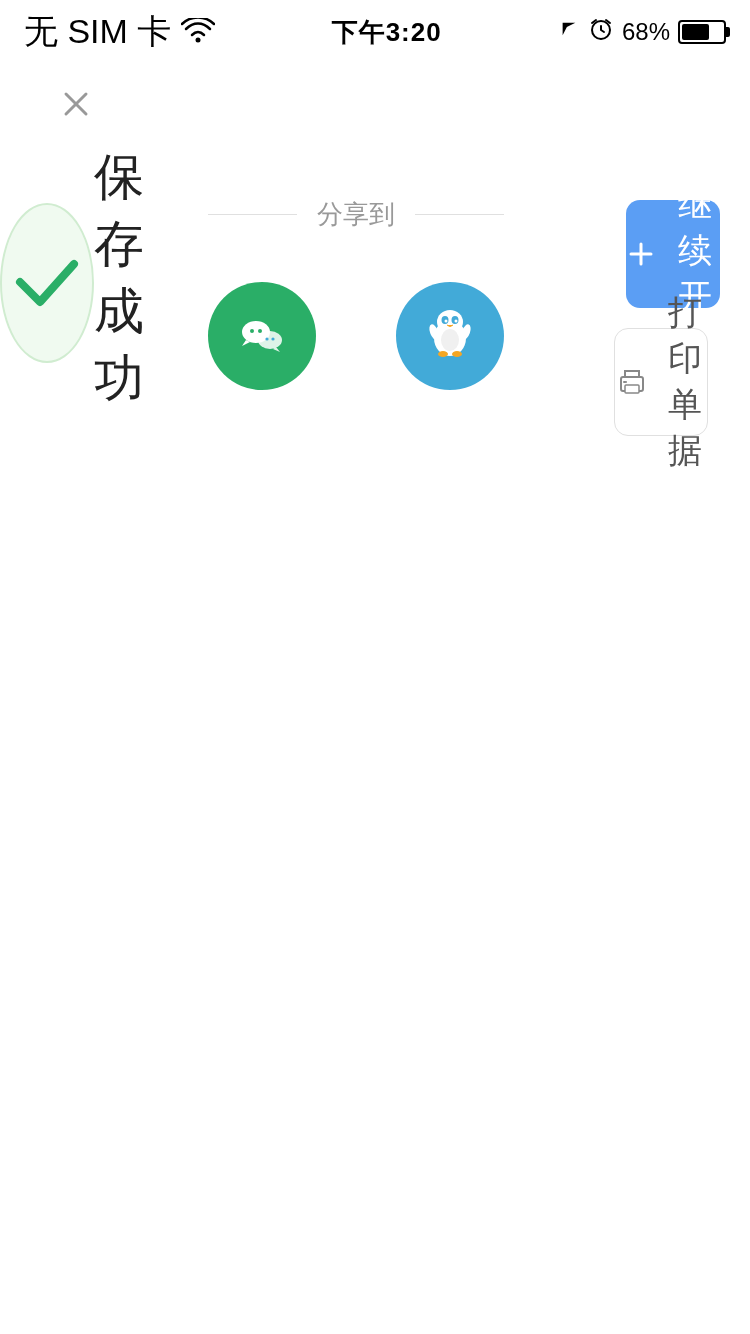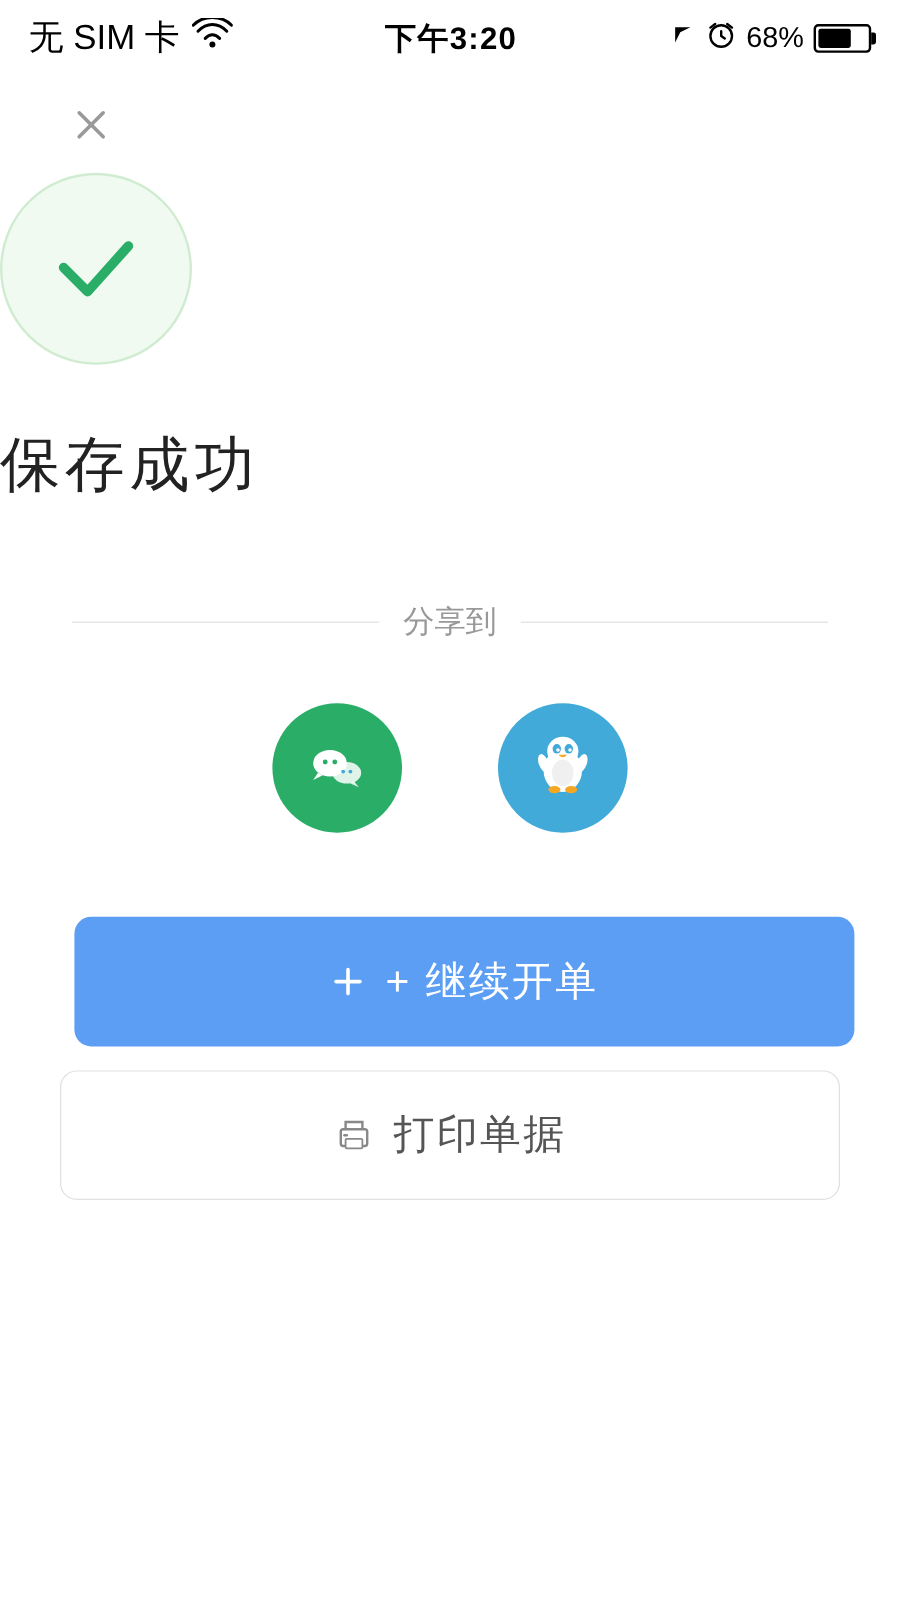--- a/index.html
+++ b/index.html
@@ -26,21 +26,21 @@
       align-items: center;
       justify-content: space-between;
       padding: 0 24px;
       background: #ffffff;
     }
 
     .status-left {
       display: flex;
       align-items: center;
       gap: 10px;
-      font-size: 29px;
+      font-size: 34px;
       color: #000;
       font-weight: 500;
     }
 
     .wifi-icon svg {
       width: 34px;
       height: 26px;
     }
 
     .status-center {
@@ -109,21 +109,22 @@
     }
 
     .close-btn svg {
       width: 36px;
       height: 36px;
     }
 
     
     .success-section {
       display: flex;
-      flex-direction: column;
+      flex-direction: row;
+      align-items: center;
       padding-top: 80px;
     }
 
     .success-circle {
       width: 160px;
       height: 160px;
       border-radius: 50%;
       background: #f0faf0;
       border: 2px solid #d0ecd0;
       display: flex;

